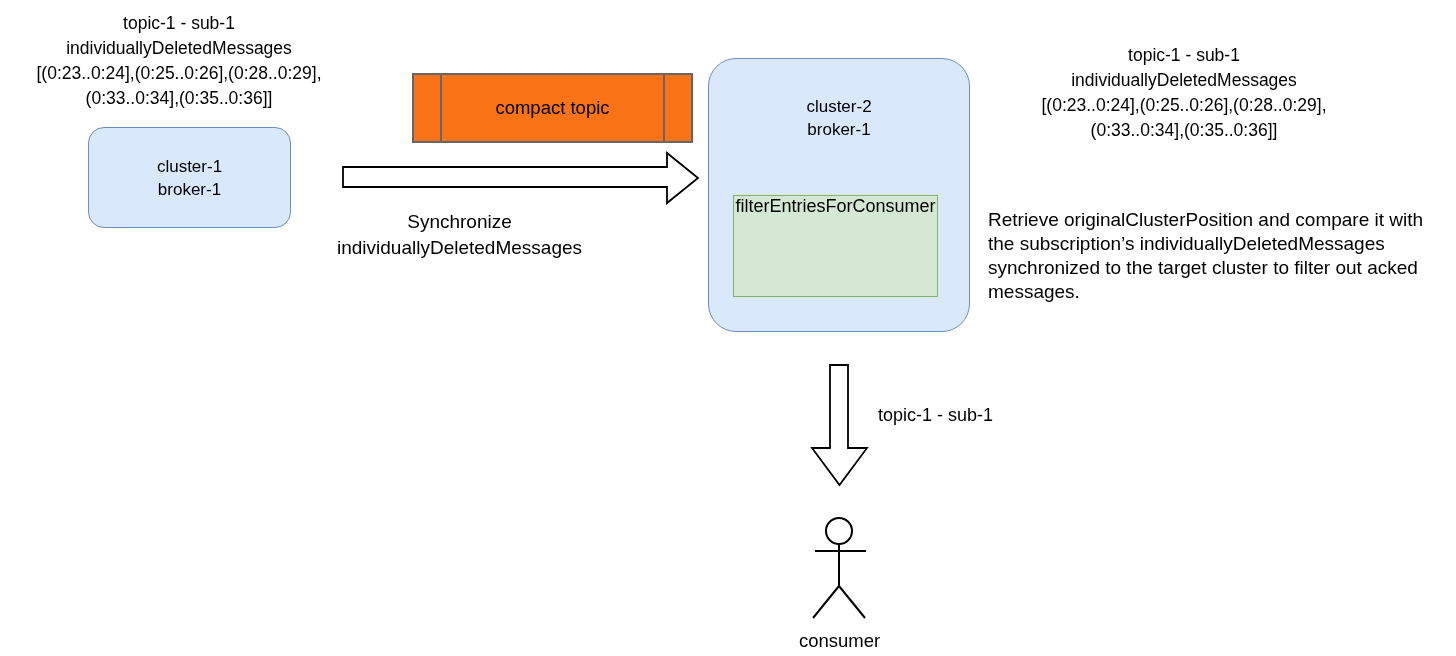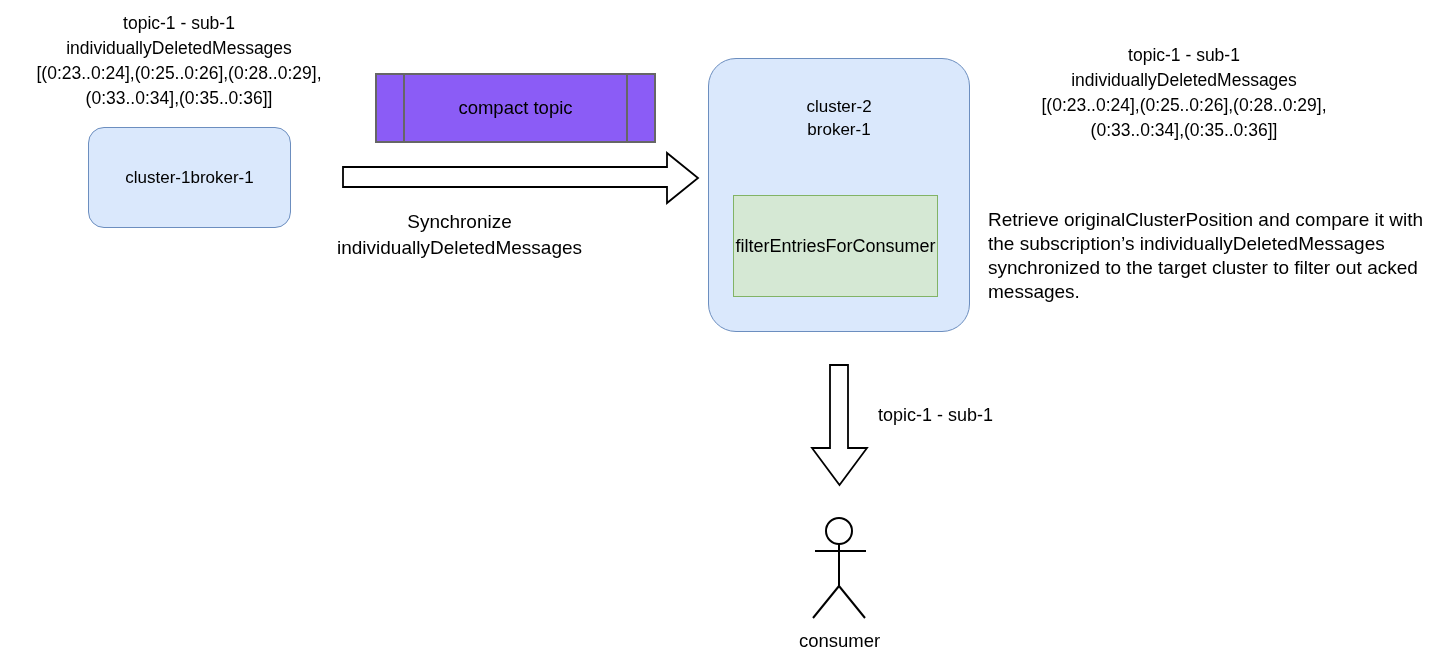--- a/index.html
+++ b/index.html
@@ -9,41 +9,41 @@
 
   .note { position: absolute; text-align: center; font-size: 17.5px; line-height: 25px; color: #000; }
 
   .cluster-box {
     position: absolute;
     background: #dae8fc;
     border: 1.5px solid #6c8ebf;
   }
   .cluster-label {
     width: 100%; height: 100%;
-    display: flex; align-items: center; justify-content: center;
+    display: flex; flex-direction: column; align-items: center; justify-content: center;
     font-size: 17px; line-height: 23px;
   }
   .cluster2-header {
     margin-top: 36px; text-align: center; font-size: 17px; line-height: 23px;
   }
 
   .process-box {
     position: absolute;
-    background: #8b5cf6;
+    background: #f97316;
     border: 2px solid #666666;
-    display: flex; align-items: center; justify-content: center;
+    display: flex; align-items: center; justify-content: center; margin-left: 37px;
   }
   .process-bar { position: absolute; top: 0; bottom: 0; width: 2px; background: #666666; }
   .process-label { font-size: 18.5px; color: #000; }
 
   .filter-box {
     position: absolute;
     background: #d5e8d4;
     border: 1.5px solid #82b366;
-    display: flex; align-items: center; justify-content: center;
+    display: flex; align-items: flex-start; justify-content: center;
     font-size: 18px;
   }
 
   .sync-label { position: absolute; font-size: 19px; line-height: 26px; text-align: center; }
   .paragraph { position: absolute; font-size: 19px; line-height: 24px; text-align: left; }
   .arrow-label { position: absolute; font-size: 18px; }
   .center-label { position: absolute; text-align: center; font-size: 18.5px; }
 
   svg.shape { position: absolute; overflow: visible; }
 </style>

